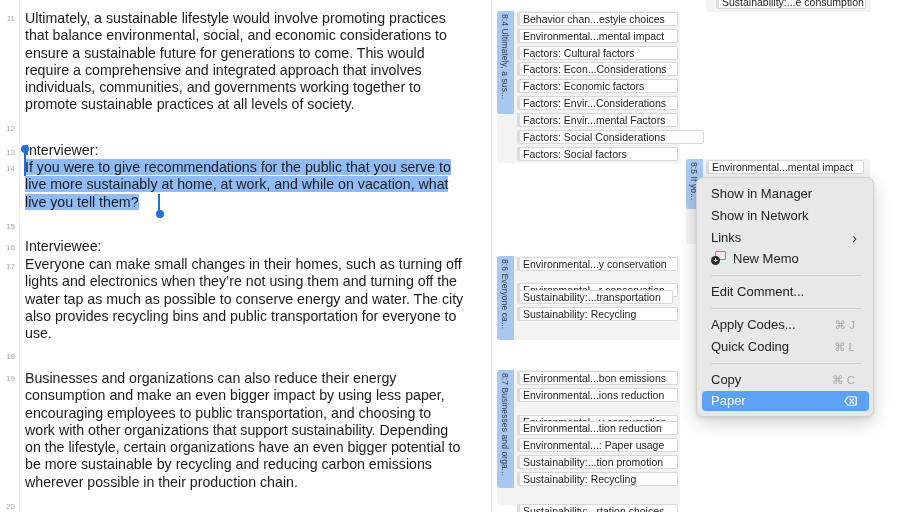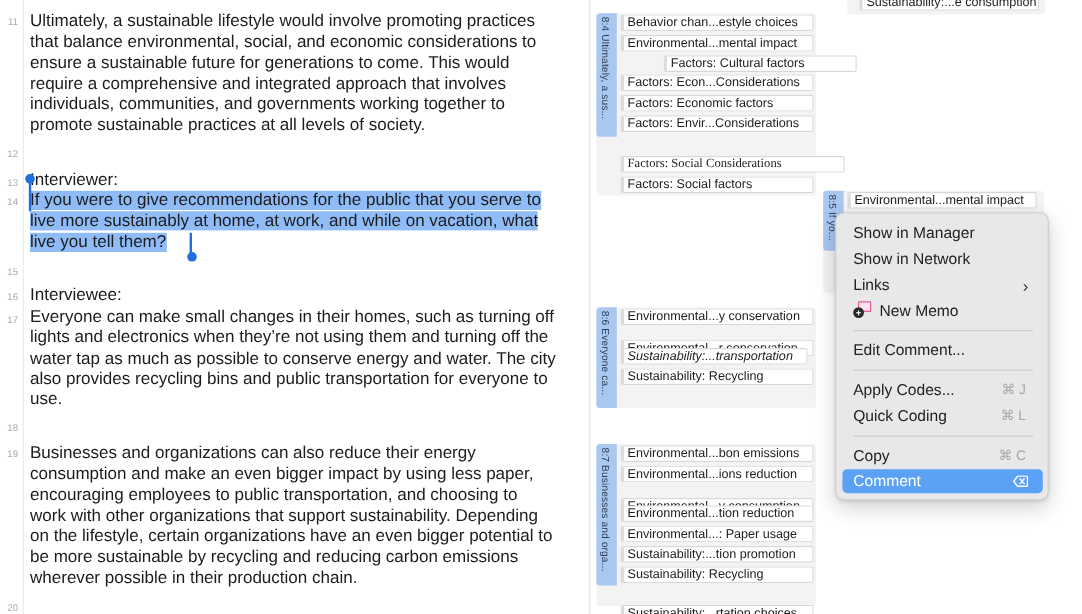--- a/index.html
+++ b/index.html
@@ -105,42 +105,43 @@
   <div class="segment" style="left:213px; top:-6px; width:165px; height:18px;">
     <div class="code-chip" style="left:10px; top:1px; width:150px;">Sustainability:...e consumption</div>
   </div>
 
   <div class="segment" style="left:4px; top:11px; width:183px; height:152px;">
     <div class="seg-tab" style="height:103px;">
         <span>8:4 Ultimately, a sus...</span>
       </div>
     <div class="code-chip" style="left:20px; top:1px;  width:161px;">Behavior chan...estyle choices</div>
     <div class="code-chip" style="left:20px; top:18px; width:161px;">Environmental...mental impact</div>
-    <div class="code-chip" style="left:20px; top:35px; width:161px;margin-left:36px;">Factors: Cultural factors</div>
+    <div class="code-chip" style="left:20px; top:35px; width:161px;">Factors: Cultural factors</div>
     <div class="code-chip" style="left:20px; top:51px; width:161px;">Factors: Econ...Considerations</div>
     <div class="code-chip" style="left:20px; top:68px; width:161px;">Factors: Economic factors</div>
     <div class="code-chip" style="left:20px; top:85px; width:161px;">Factors: Envir...Considerations</div>
-    <div class="code-chip" style="left:20px; top:119px; width:187px;font-family:Liberation Serif, serif;">Factors: Social Considerations</div>
+    <div class="code-chip" style="left:20px; top:102px; width:161px;">Factors: Envir...mental Factors</div>
+    <div class="code-chip" style="left:20px; top:119px; width:187px;">Factors: Social Considerations</div>
     <div class="code-chip" style="left:20px; top:136px; width:161px;">Factors: Social factors</div>
   </div>
 
   <div class="segment" style="left:193px; top:159px; width:184px; height:85px;">
     <div class="seg-tab" style="height:50px;">
         <span>8:5 If yo...</span>
       </div>
     <div class="code-chip" style="left:20px; top:1px; width:158px;">Environmental...mental impact</div>
   </div>
 
   <div class="segment" style="left:4px; top:256px; width:183px; height:84px;">
     <div class="seg-tab" style="height:84px;">
         <span>8:6 Everyone ca...</span>
       </div>
     <div class="code-chip" style="left:20px; top:1px;  width:161px;">Environmental...y conservation</div>
     <div class="code-chip" style="left:20px; top:27px; width:161px;">Environmental...r conservation</div>
-    <div class="code-chip" style="left:20px; top:34px; width:156px;font-style:italic;">Sustainability:...transportation</div>
+    <div class="code-chip" style="left:20px; top:34px; width:156px;">Sustainability:...transportation</div>
     <div class="code-chip" style="left:20px; top:51px; width:161px;">Sustainability: Recycling</div>
   </div>
 
   <div class="segment" style="left:4px; top:370px; width:183px; height:135px;">
     <div class="seg-tab" style="height:118px;">
         <span>8:7 Businesses and orga...</span>
       </div>
     <div class="code-chip" style="left:20px; top:1px;   width:161px;">Environmental...bon emissions</div>
     <div class="code-chip" style="left:20px; top:18px;  width:161px;">Environmental...ions reduction</div>
     <div class="code-chip" style="left:20px; top:35px;  width:161px;margin-top:10px;">Environmental...y consumption</div>
@@ -172,19 +173,19 @@
   <div class="mi" style="top:159px;">
     <span>Quick Coding</span>
     <span class="shortcut">⌘ L</span>
   </div>
   <div class="sep" style="top:185px;"></div>
   <div class="mi" style="top:192px;">
     <span>Copy</span>
     <span class="shortcut">⌘ C</span>
   </div>
   <div class="mi active" style="top:213px;">
-    <span>Comment</span>
+    <span>Paper</span>
     <svg class="del-icon" viewBox="0 0 13 10">
       <path d="M4 0.75 H11.5 A1 1 0 0 1 12.25 1.75 V8.25 A1 1 0 0 1 11.5 9.25 H4 L0.8 5 Z" fill="none" stroke="#ffffff" stroke-width="1.2" stroke-linejoin="round"></path>
       <path d="M6 3 L9.5 7 M9.5 3 L6 7" stroke="#ffffff" stroke-width="1.2" stroke-linecap="round"></path>
     </svg>
   </div>
 </div>
 
 </body></html>

